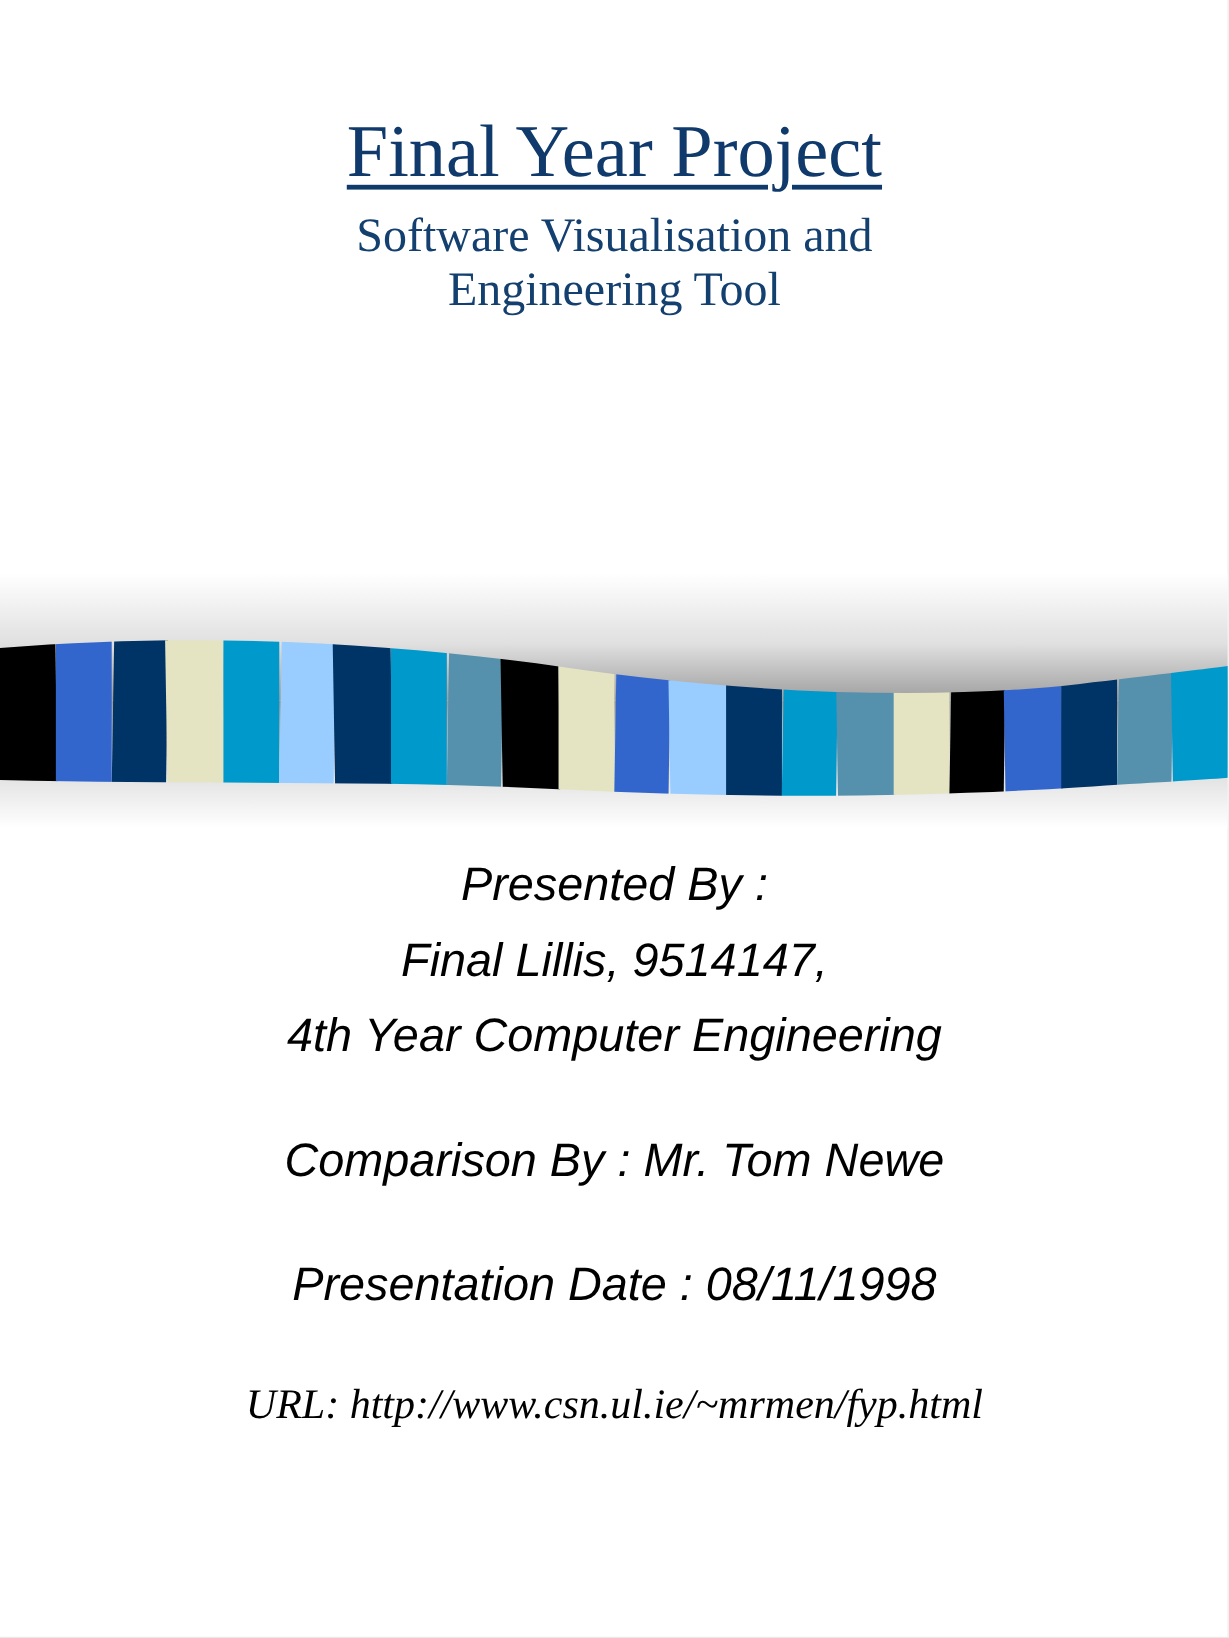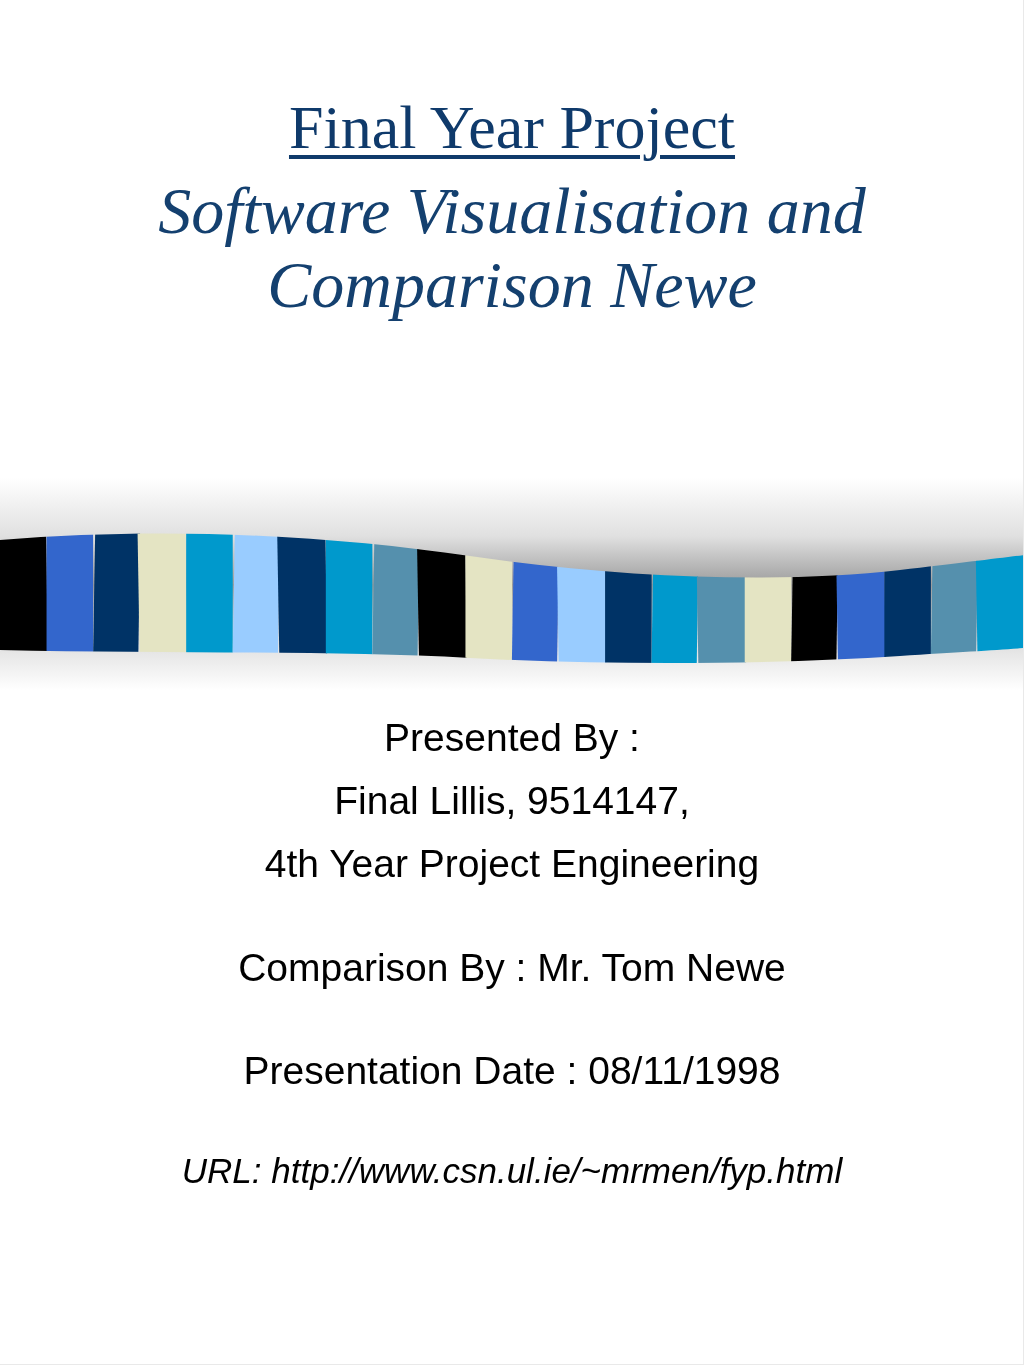--- a/index.html
+++ b/index.html
@@ -41,24 +41,23 @@
     letter-spacing: 0px;
     white-space: nowrap;
   }
   .title-line .u {
     text-decoration: underline;
     text-decoration-thickness: 4px;
     text-underline-offset: 7px;
   }
   .subtitle-line {
     font-family: "Liberation Serif", "DejaVu Serif", serif;
-    font-size: 66px;
+    font-size: 40px;
     line-height: 1.12;
     color: #14406F;
-    font-style: italic;
     white-space: nowrap;
   }
   #subtitle-block {
     margin-top: 14px;
   }
 
   
   #band-wrap {
     position: absolute;
     left: 0;
@@ -79,47 +78,48 @@
     left: 0;
     width: 1024px;
     text-align: center;
   }
   .body-line {
     font-family: "Liberation Sans", sans-serif;
     font-size: 39px;
     line-height: 1.62;
     color: #000000;
     white-space: nowrap;
+    font-style: italic;
   }
   .spacer-line {
     height: 40px;
   }
   .spacer-line-lg {
     height: 46px;
   }
   .url-line {
-    font-family: Liberation Sans, sans-serif;
+    font-family: Liberation Serif, serif;
     font-size: 35px;
     font-style: italic;
     color: #000000;
     white-space: nowrap;
     line-height: 1.3;
   }
 </style>
 </head>
 <body>
 
 <div id="slide">
 
   <div id="title-block">
     <div class="title-line"><span class="u">Final Year Project</span></div>
 
     <div id="subtitle-block">
       <div class="subtitle-line">Software Visualisation and</div>
-      <div class="subtitle-line">Comparison Newe</div>
+      <div class="subtitle-line">Engineering Tool</div>
     </div>
   </div>
 
   <div id="band-wrap">
     <svg id="band-svg" viewBox="0 0 1024 212" preserveAspectRatio="none">
       <defs>
         <linearGradient id="gradTop" x1="0" y1="0" x2="0" y2="1">
           <stop offset="0%" stop-color="#ffffff"></stop>
           <stop offset="55%" stop-color="#e0e0e0"></stop>
           <stop offset="100%" stop-color="#9e9e9e"></stop>
@@ -171,21 +171,21 @@
             <path d="M933.909090909091,0 L978.6545454545455,0 L975.6545454545455,212 L930.309090909091,212 Z" fill="#5590AD"></path>
             <path d="M974.4545454545455,0 L1022.8,0 L1025.8,212 L978.0545454545455,212 Z" fill="#0099CC"></path>
           </g>
       </g>
     </svg>
   </div>
 
   <div id="body-block">
     <div class="body-line">Presented By :</div>
     <div class="body-line">Final Lillis, 9514147,</div>
-    <div class="body-line">4th Year Project Engineering</div>
+    <div class="body-line">4th Year Computer Engineering</div>
 
     <div class="spacer-line"></div>
 
     <div class="body-line">Comparison By : Mr. Tom Newe</div>
 
     <div class="spacer-line"></div>
 
     <div class="body-line">Presentation Date : 08/11/1998</div>
 
     <div class="spacer-line-lg"></div>

